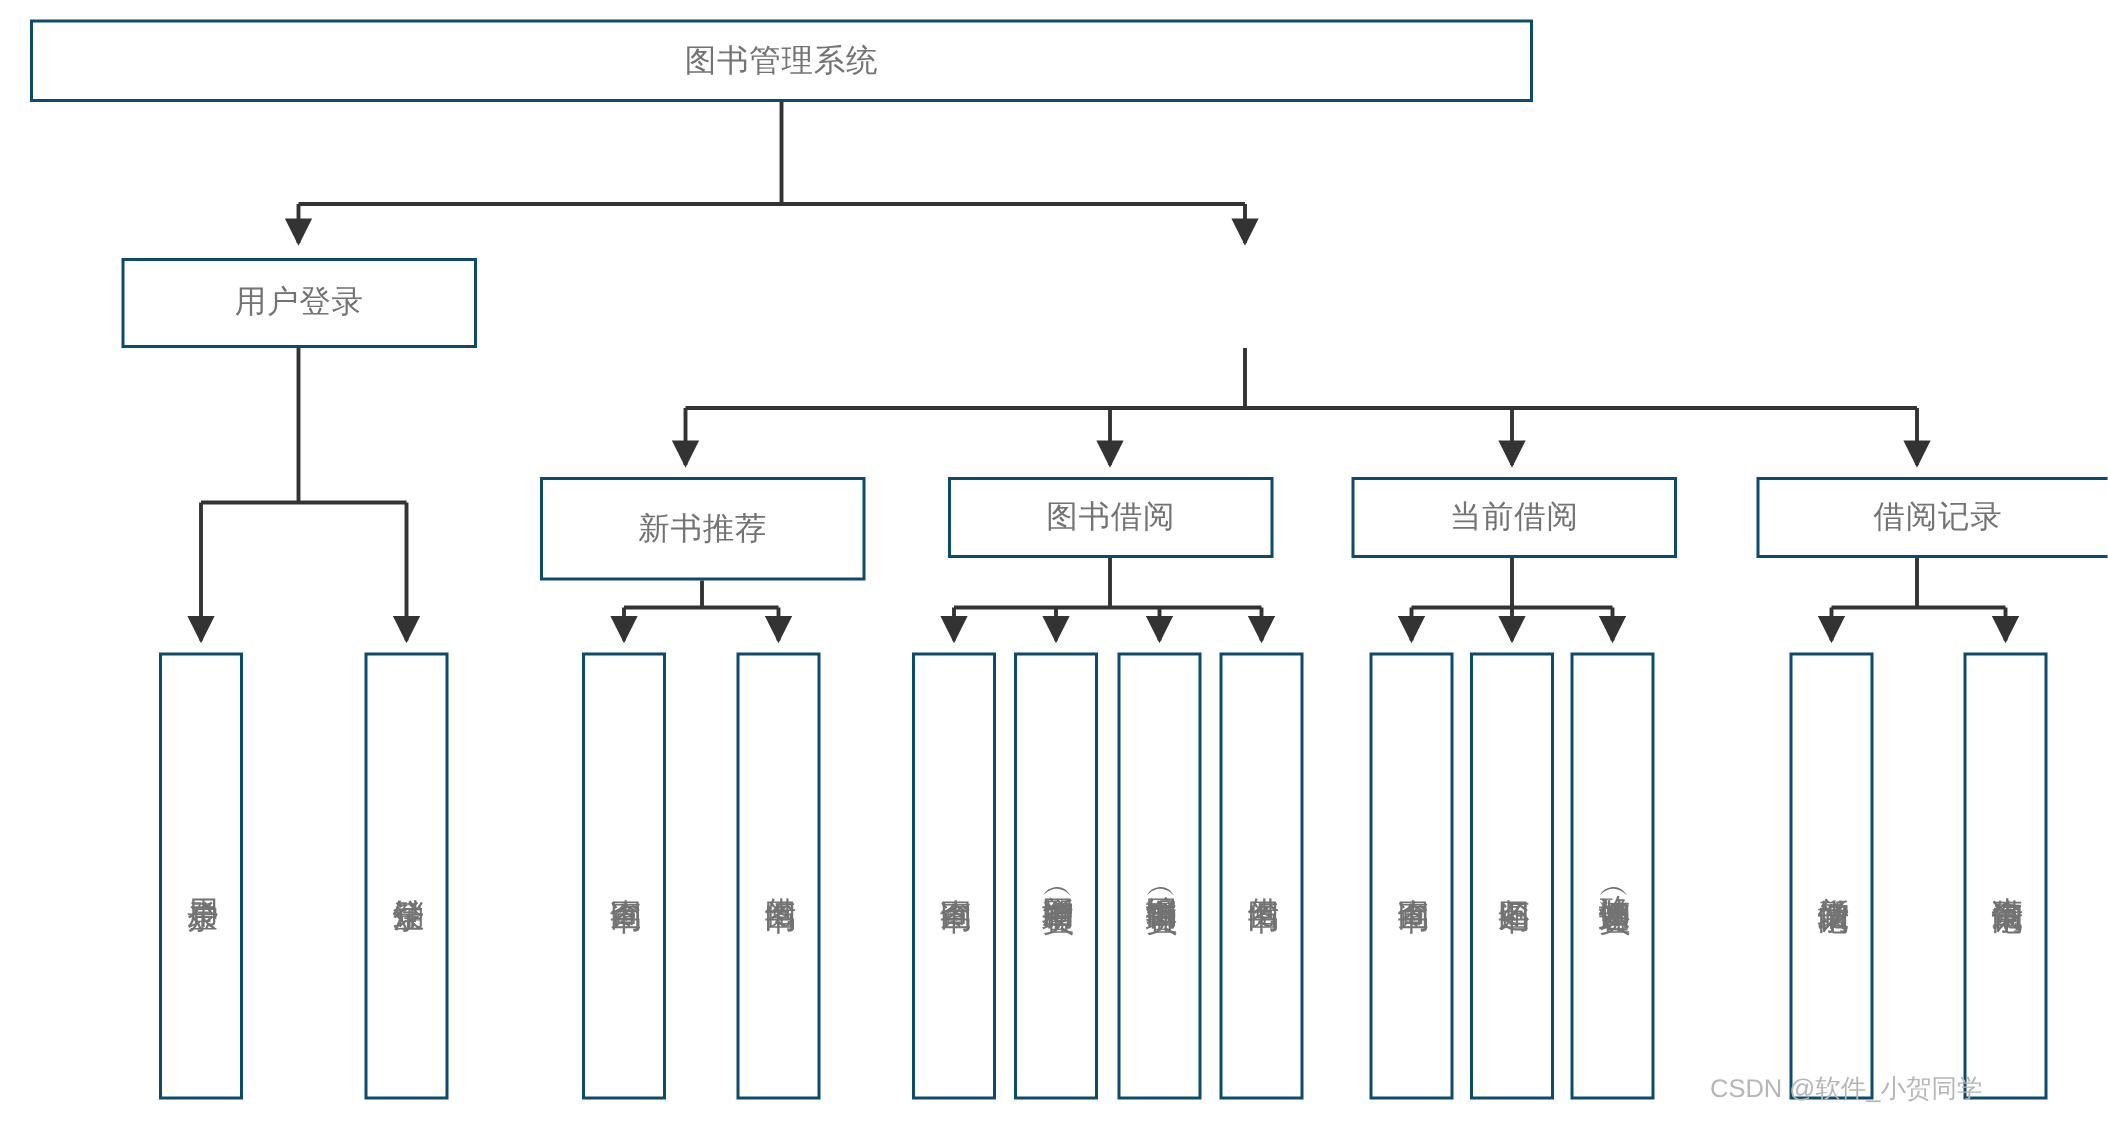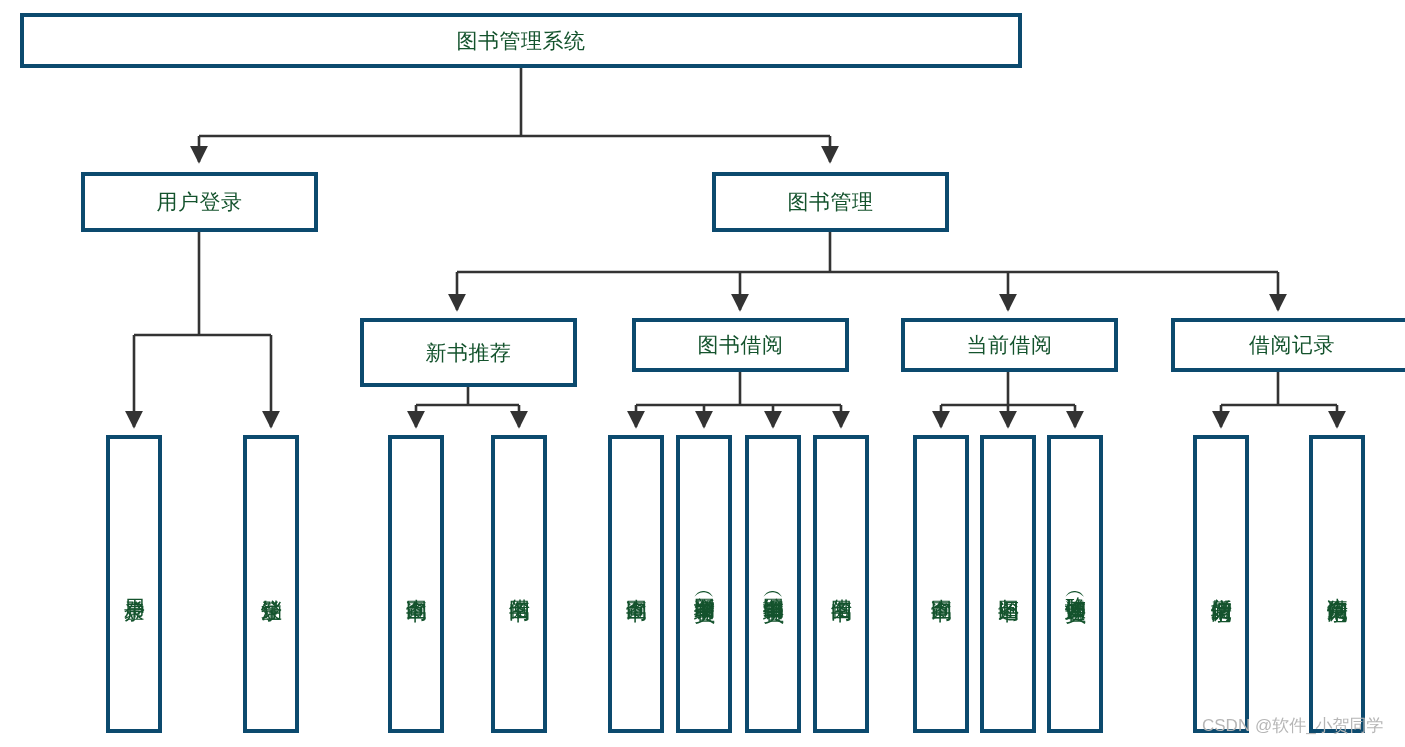--- a/index.html
+++ b/index.html
@@ -23,26 +23,26 @@
     position: absolute;
     left: 0;
     top: 0;
     width: 1405px;
     height: 747px;
     pointer-events: none;
   }
   .node {
     position: absolute;
     box-sizing: border-box;
-    border: 4px solid #0c4a6e;
+    border: 2px solid #0c4a6e;
     background: #ffffff;
     display: flex;
     align-items: center;
     justify-content: center;
-    color: #14532d;
+    color: #737373;
   }
   .node.horiz {
     font-size: 21px;
     letter-spacing: 0.5px;
     line-height: 1.1;
   }
   .node.vert {
     writing-mode: vertical-rl;
     text-orientation: upright;
     font-size: 21px;
@@ -53,21 +53,21 @@
     align-items: center;
     justify-content: center;
   }
   .node.vert .vlabel {
     writing-mode: vertical-rl;
     text-orientation: upright;
     white-space: nowrap;
   }
   #watermark {
     position: absolute;
-    left: 1202px;
+    left: 1140px;
     top: 714px;
     font-size: 17px;
     color: #b6b6b6;
     white-space: nowrap;
     font-family: "Liberation Sans", "DejaVu Sans", sans-serif;
   }
 </style>
 </head>
 <body>
 
@@ -124,23 +124,20 @@
   </svg>
 
   <div class="node horiz" style="left:20px; top:13px; width:1002px; height:55px;">
     <span>图书管理系统</span>
   </div>
 
   <div class="node horiz" style="left:81px; top:172px; width:237px; height:60px;">
     <span>用户登录</span>
   </div>
 
-  <div class="node horiz" style="left:712px; top:172px; width:237px; height:60px;">
-    <span>图书管理</span>
-  </div>
 
   <div class="node horiz" style="left:360px; top:318px; width:217px; height:69px;">
     <span>新书推荐</span>
   </div>
 
   <div class="node horiz" style="left:901px; top:318px; width:217px; height:54px;">
     <span>当前借阅</span>
   </div>
 
   <div class="node horiz" style="left:632px; top:318px; width:217px; height:54px;">

